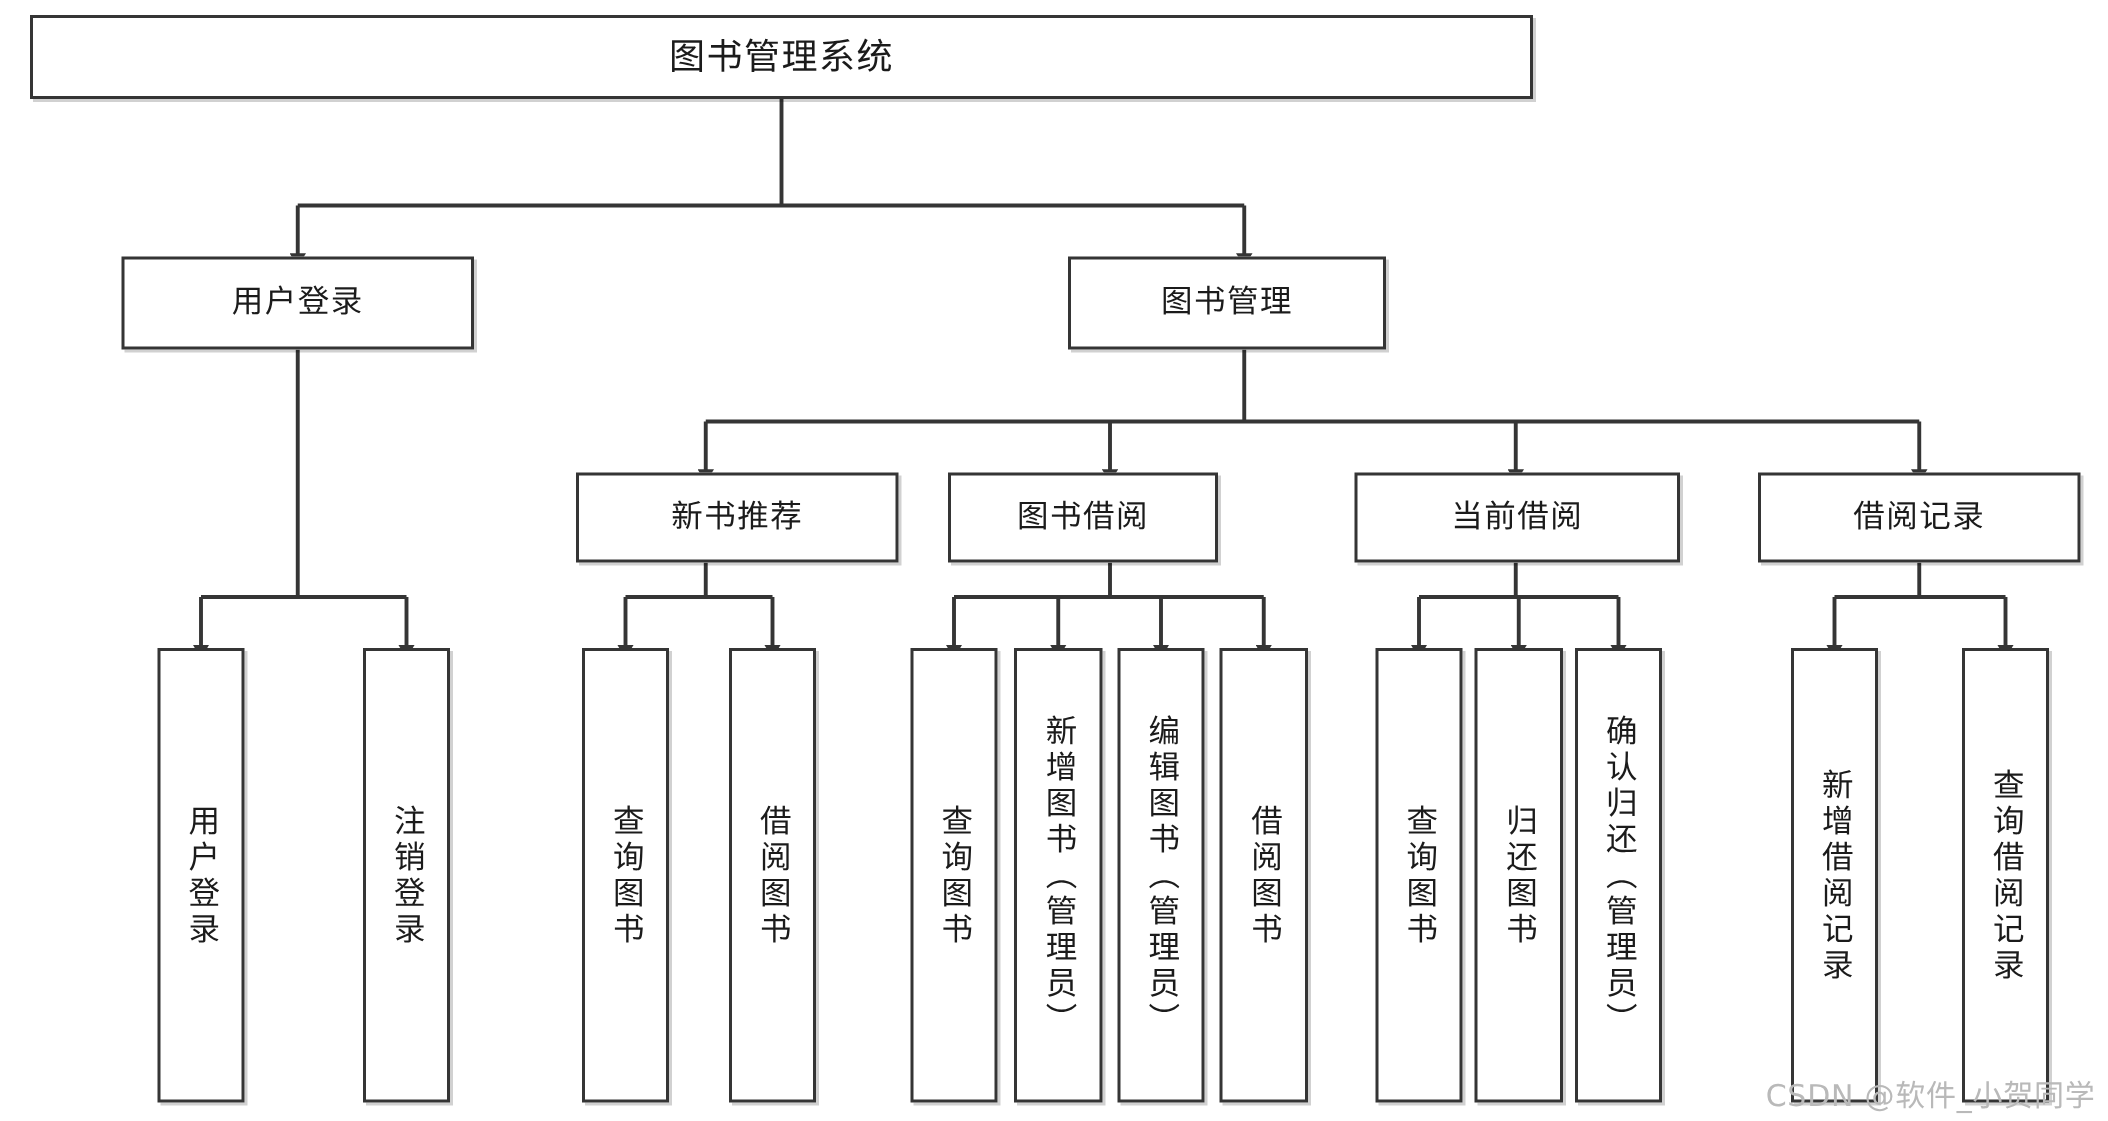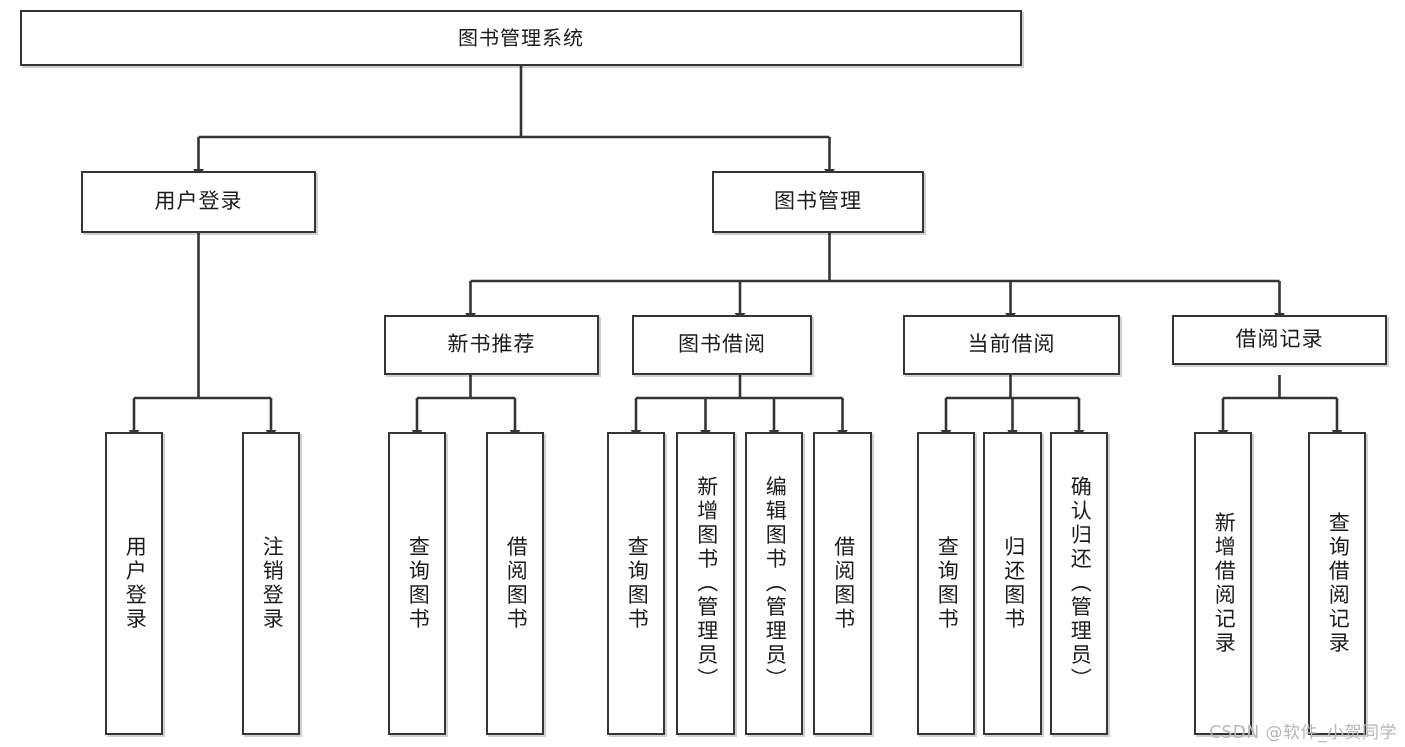--- a/index.html
+++ b/index.html
@@ -38,42 +38,42 @@
     color: #1b1b1b;
     letter-spacing: 1px;
     z-index: 2;
   }
   .node-h {
     font-size: 21px;
     line-height: 1.1;
     white-space: nowrap;
   }
   .node-root {
-    font-size: 20px;
+    font-size: 24px;
   }
   .node-v {
     writing-mode: vertical-rl;
     text-orientation: upright;
     font-size: 21px;
     line-height: 1.45;
     letter-spacing: 3px;
     padding: 6px 0;
     white-space: nowrap;
     overflow: hidden;
   }
   .node-v > span {
     display: block;
     writing-mode: vertical-rl;
     text-orientation: upright;
   }
   #watermark {
     position: absolute;
     right: 8px;
     bottom: 4px;
-    font-size: 17px;
+    font-size: 20px;
     color: #b9b9b9;
     letter-spacing: 0.5px;
     white-space: nowrap;
     z-index: 5;
   }
 </style>
 </head>
 <body>
 
 <div id="canvas">
@@ -133,21 +133,21 @@
       </div>
       <div class="node node-h" style="left: 363px; top: 315px; width: 215px; height: 60px; margin-left: 21px;">
         <span>新书推荐</span>
       </div>
       <div class="node node-h" style="left: 632px; top: 315px; width: 180px; height: 60px;">
         <span>图书借阅</span>
       </div>
       <div class="node node-h" style="left: 903px; top: 315px; width: 217px; height: 60px;">
         <span>当前借阅</span>
       </div>
-      <div class="node node-h" style="left: 1172px; top: 315px; width: 215px; height: 50px;">
+      <div class="node node-h" style="left: 1172px; top: 315px; width: 215px; height: 60px;">
         <span>借阅记录</span>
       </div>
       <div class="node node-v" style="left: 105px; top: 432px; width: 58px; height: 303px;">
         <span>用户登录</span>
       </div>
       <div class="node node-v" style="left: 242px; top: 432px; width: 58px; height: 303px;">
         <span>注销登录</span>
       </div>
       <div class="node node-v" style="left: 388px; top: 432px; width: 58px; height: 303px;">
         <span>查询图书</span>

